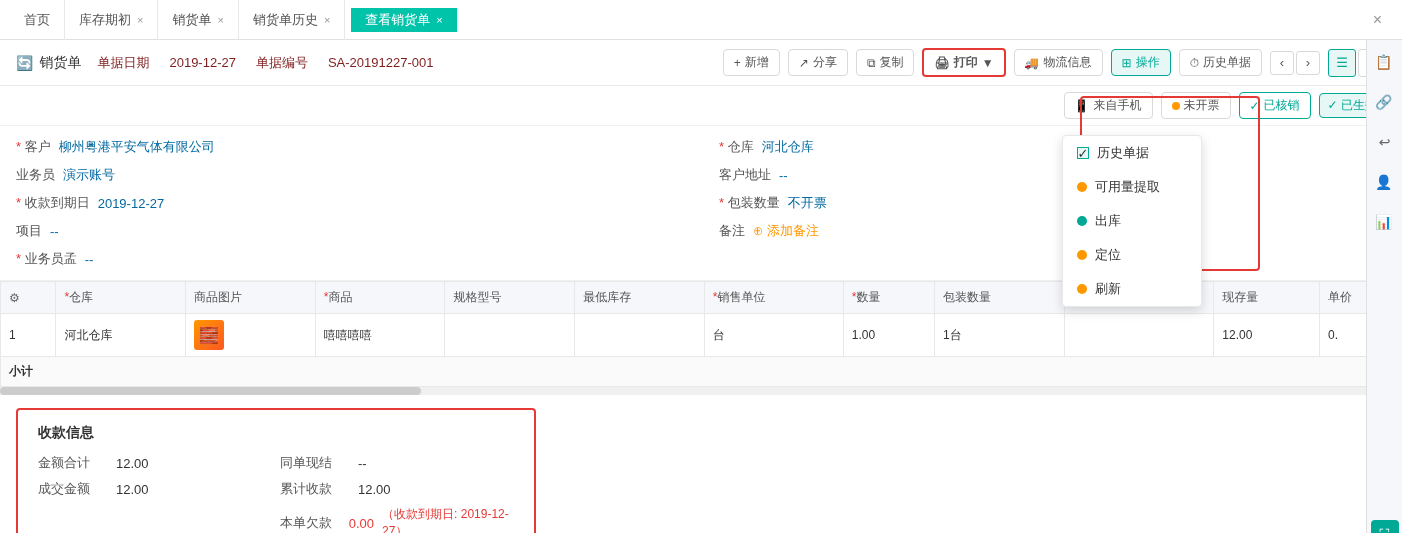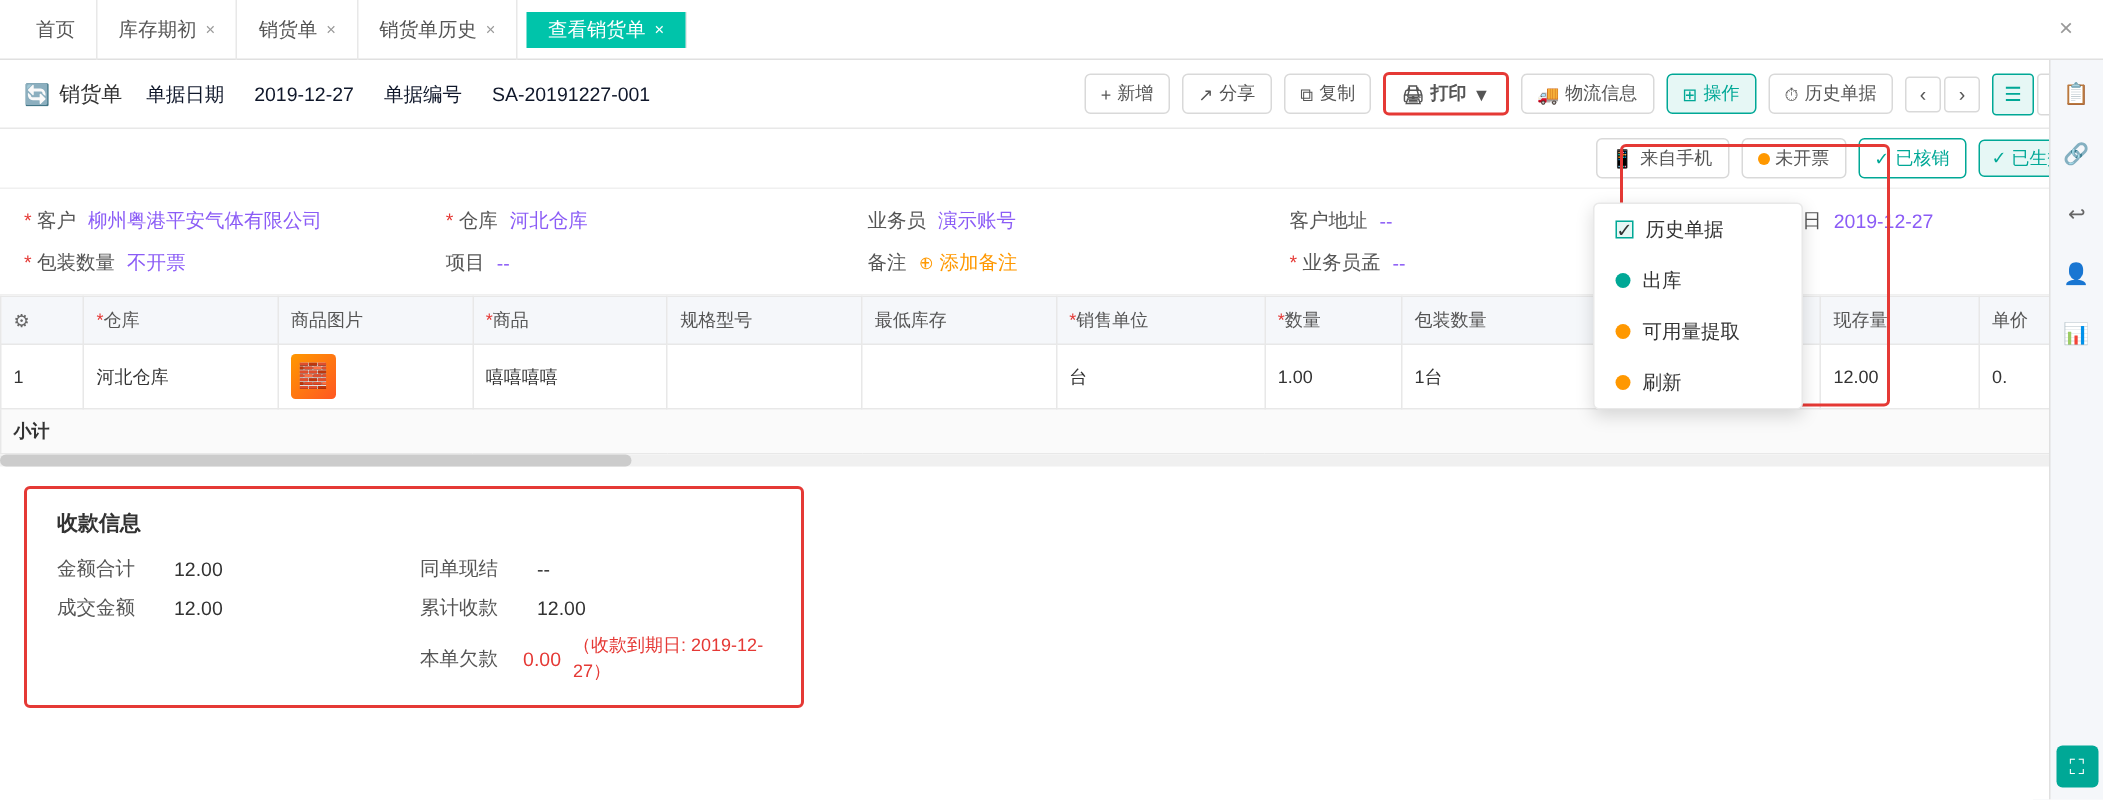--- a/index.html
+++ b/index.html
@@ -28,21 +28,21 @@
     .main-content { background: #fff; min-height: calc(533px - 40px); position: relative; }
 
     
     .doc-header {
       display: flex; align-items: center; padding: 8px 16px;
       border-bottom: 1px solid #e8e8e8; background: #fff;
     }
     .doc-title { display: flex; align-items: center; gap: 6px; font-size: 14px; color: #333; }
     .doc-title .icon-sales { color: #00a896; font-size: 14px; }
     .doc-meta { display: flex; align-items: center; gap: 20px; margin-left: 16px; font-size: 13px; color: #555; }
-    .doc-meta span { color: #0f172a; }
+    .doc-meta span { color: #7f1d1d; }
     .doc-actions {
       margin-left: auto; display: flex; align-items: center; gap: 8px;
     }
     .action-btn {
       display: flex; align-items: center; gap: 4px; padding: 4px 10px;
       border: 1px solid #d9d9d9; border-radius: 4px; background: #fff;
       color: #555; cursor: pointer; font-size: 12px; white-space: nowrap;
     }
     .action-btn.active { background: #e6f7f5; border-color: #00a896; color: #00a896; }
     .action-btn.red-btn { border: 2px solid #e53935; color: #555; font-weight: bold; }
@@ -61,27 +61,27 @@
     }
     .toolbar-btn {
       display: flex; align-items: center; gap: 4px; padding: 4px 10px;
       border: 1px solid #d9d9d9; border-radius: 4px; background: #fff;
       color: #555; cursor: pointer; font-size: 12px;
     }
     .toolbar-btn.green { border-color: #00a896; color: #00a896; }
 
     
     .form-section {
-      padding: 12px 16px; display: grid; grid-template-columns: 1fr 1fr 1fr 1fr 1fr;
+      padding: 12px 16px; display: grid; grid-template-columns: 1fr 1fr;
       gap: 10px 36px; border-bottom: 1px solid #f0f0f0;
     }
     .form-row { display: flex; align-items: center; gap: 8px; }
     .form-label { color: #555; white-space: nowrap; font-size: 13px; }
     .form-label.required::before { content: '* '; color: #e53935; }
-    .form-value { color: #8b5cf6; font-size: 13px; }
+    .form-value { color: #0369a1; font-size: 13px; }
     .form-value.link { color: #1890ff; cursor: pointer; }
 
     
     .table-container { overflow-x: auto; }
     .data-table { width: 100%; border-collapse: collapse; font-size: 12px; }
     .data-table th {
       background: #f5f7fa; border: 1px solid #e8e8e8; padding: 7px 8px;
       text-align: left; font-weight: normal; color: #555; white-space: nowrap;
     }
     .data-table td { border: 1px solid #e8e8e8; padding: 6px 8px; color: #333; white-space: nowrap; }
@@ -351,26 +351,30 @@
       </div>
     </div>
   </div>
 
   <div class="dropdown-overlay">
     <div class="dropdown-item">
       <div class="dropdown-square">✓</div>
       <span>历史单据</span>
     </div>
     <div class="dropdown-item">
+      <div class="dropdown-dot orange"></div>
+      <span>可用量提取</span>
+    </div>
+    <div class="dropdown-item">
       <div class="dropdown-dot green"></div>
       <span>出库</span>
     </div>
     <div class="dropdown-item">
       <div class="dropdown-dot orange"></div>
-      <span>可用量提取</span>
+      <span>定位</span>
     </div>
     <div class="dropdown-item">
       <div class="dropdown-dot orange"></div>
       <span>刷新</span>
     </div>
   </div>
 
   <div class="highlight-box"></div>
 
   <div class="right-sidebar">

